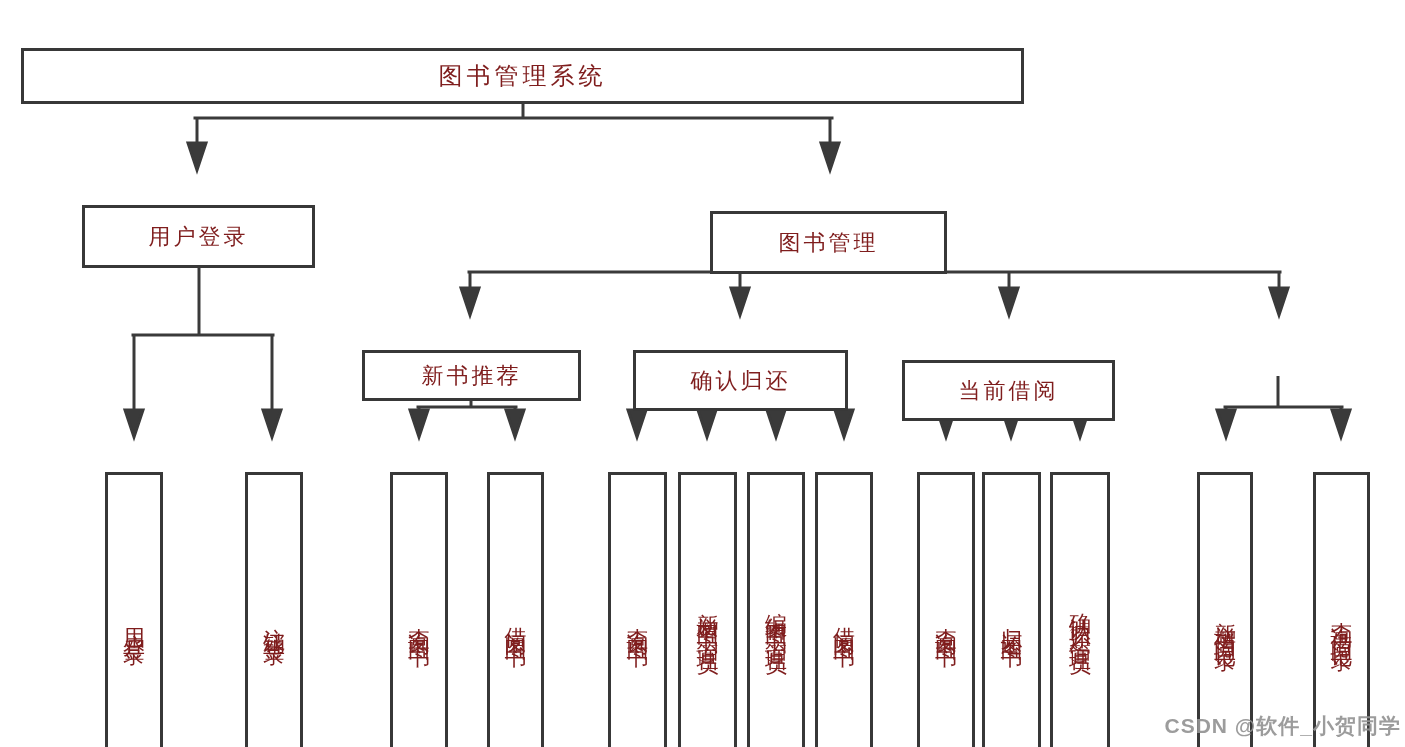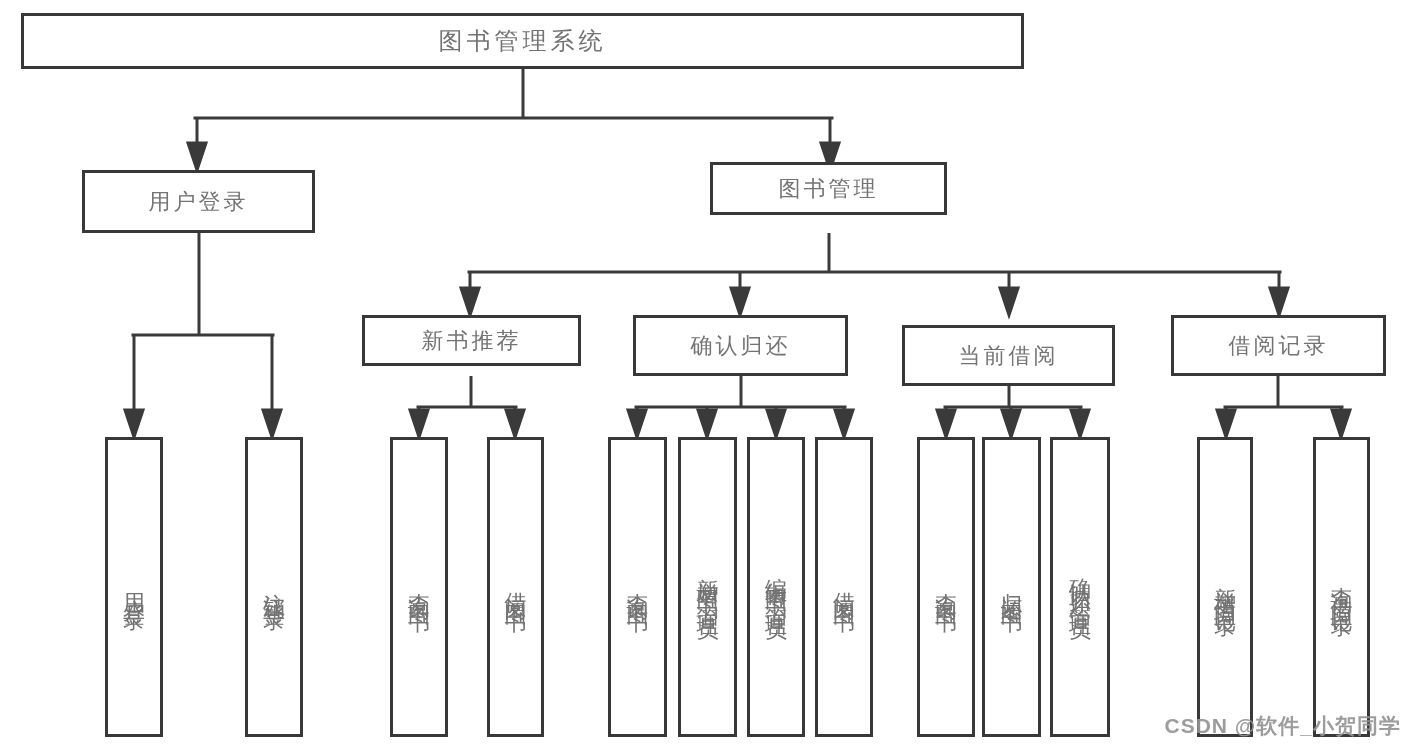--- a/index.html
+++ b/index.html
@@ -3,23 +3,23 @@
 <meta charset="utf-8">
 <style>
   html,body { margin:0; padding:0; background:#ffffff; }
   .canvas {
     position:relative; width:1405px; height:747px; background:#ffffff;
     font-family:"Liberation Sans","DejaVu Sans",sans-serif; overflow:hidden;
   }
   svg.wires { position:absolute; left:0; top:0; }
   .node {
     position:absolute; box-sizing:border-box; background:#ffffff;
-    border:3px solid #383838; color:#737373;
+    border:3px solid #383838; color:#7f1d1d;
     display:flex; align-items:center; justify-content:center;
-    z-index:2;
+    z-index:2;margin-top:35px;
   }
   .hbox { font-size:22px; letter-spacing:3px; white-space:nowrap; }
   .root { font-size:24px; letter-spacing:4px; }
   .vbox {
     writing-mode:vertical-rl; font-size:22px; letter-spacing:6px;
     line-height:1.1; padding:4px 0;
   }
   .watermark {
     position:absolute; right:4px; top:712px; z-index:6;
     font-size:21px; color:rgba(148,148,148,0.92); letter-spacing:1px;
@@ -90,26 +90,25 @@
     <line x1="1225" y1="407" x2="1342" y2="407" stroke-linecap="square"></line>
     <line x1="1226" y1="406" x2="1226" y2="414"></line>
     <polygon points="1217,410 1235,410 1226,437"></polygon>
     <line x1="1341" y1="406" x2="1341" y2="414"></line>
     <polygon points="1332,410 1350,410 1341,437"></polygon>
   </svg>
 
   <div class="node hbox root" style="left:21px;top:13px;width:1003px;height:56px">图书管理系统</div>
 
   <div class="node hbox" style="left:82px;top:170px;width:233px;height:63px">用户登录</div>
-  <div class="node hbox" style="left:710px;top:162px;width:237px;height:53px">图书管理</div>
+  <div class="node hbox" style="left:710px;top:176px;width:237px;height:63px">图书管理</div>
 
   <div class="node hbox" style="left:362px;top:315px;width:219px;height:51px">新书推荐</div>
   <div class="node hbox" style="left:633px;top:315px;width:215px;height:61px">确认归还</div>
   <div class="node hbox" style="left:902px;top:325px;width:213px;height:61px">当前借阅</div>
-  <div class="node hbox" style="left:1171px;top:315px;width:215px;height:61px">借阅记录</div>
 
   <div class="node vbox" style="left:105px;top:437px;width:58px;height:300px">用户登录</div>
   <div class="node vbox" style="left:245px;top:437px;width:58px;height:300px">注销登录</div>
 
   <div class="node vbox" style="left:390px;top:437px;width:58px;height:300px">查询图书</div>
   <div class="node vbox" style="left:487px;top:437px;width:57px;height:300px">借阅图书</div>
 
   <div class="node vbox" style="left:608px;top:437px;width:59px;height:300px">查询图书</div>
   <div class="node vbox" style="left:678px;top:437px;width:59px;height:300px">新增图书（管理员）</div>
   <div class="node vbox" style="left:747px;top:437px;width:58px;height:300px">编辑图书（管理员）</div>

